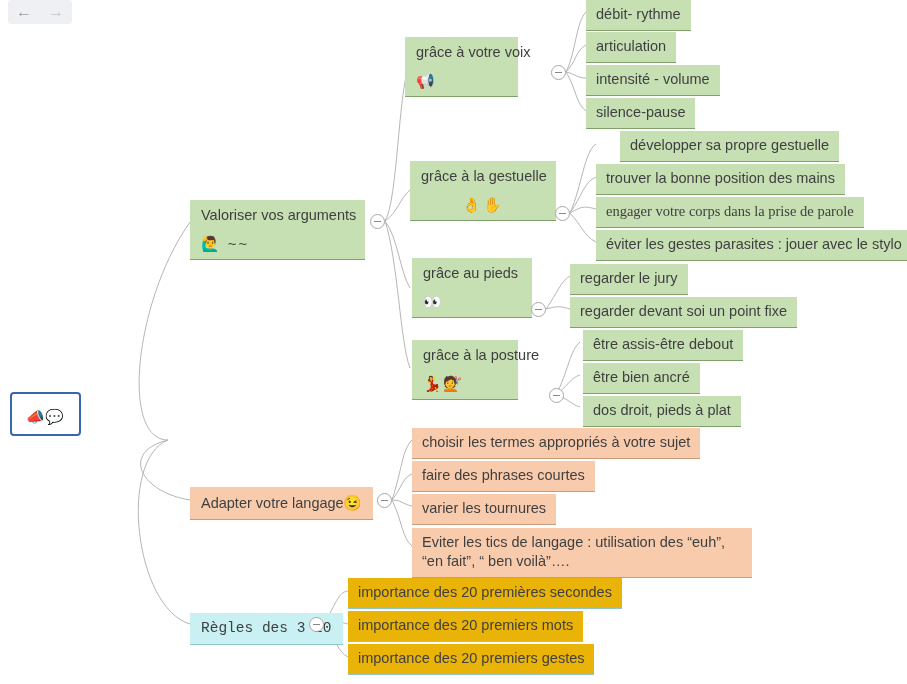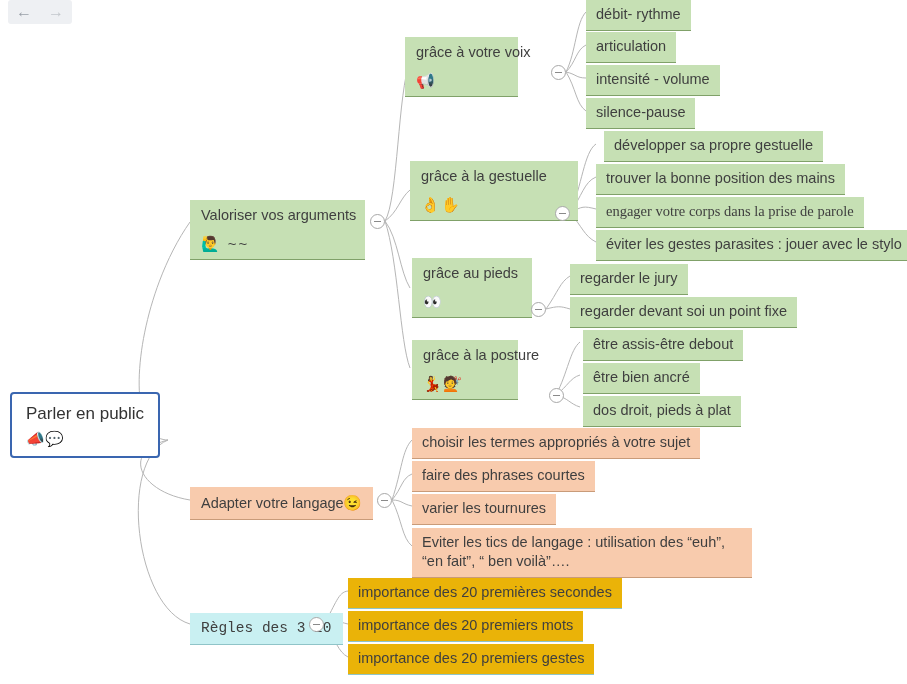--- a/index.html
+++ b/index.html
@@ -157,48 +157,47 @@
     <path d="M392,500 C402,500 402,504 412,506"></path>
     <path d="M392,500 C402,520 402,538 412,546"></path>
 
     <path d="M324,624 C336,604 338,592 348,591"></path>
     <path d="M324,624 C336,618 338,622 348,624"></path>
     <path d="M324,624 C336,640 338,652 348,657"></path>
   </g>
 </svg>
 
 <div class="node root-node" style="left:10px; top:392px;">
-  <div>Parler en public</div>
   <div class="emoji-row">📣💬</div>
 </div>
 
 <div class="node branch-node" style="left:190px; top:200px; width:175px;">
   <div>Valoriser vos arguments</div>
   <div class="emoji-row">🙋‍♂️ ~~</div>
 </div>
 <div class="toggle" style="left:370px; top:214px;"></div>
 
 <div class="node branch-node" style="left:394px; top:37px; width:113px;margin-left:11px;">
   <div>grâce à votre voix</div>
   <div class="emoji-row">📢</div>
 </div>
 <div class="toggle" style="left:551px; top:65px;"></div>
 
 <div class="node leaf green" style="left:586px; top:0px;">débit- rythme</div>
 <div class="node leaf green" style="left:586px; top:32px;">articulation</div>
 <div class="node leaf green" style="left:586px; top:65px;">intensité - volume</div>
 <div class="node leaf green" style="left:586px; top:98px;">silence-pause</div>
 
-<div class="node branch-node" style="left:410px; top:161px; width:168px;">
+<div class="node branch-node" style="left:410px; top:161px; width:146px;text-align:center;">
   <div>grâce à la gestuelle</div>
   <div class="emoji-row">👌✋</div>
 </div>
 <div class="toggle" style="left:555px; top:206px;"></div>
 
-<div class="node leaf green" style="left:604px; top:131px;">développer sa propre gestuelle</div>
+<div class="node leaf green" style="left:620px; top:131px;">développer sa propre gestuelle</div>
 <div class="node leaf green" style="left:596px; top:164px;">trouver la bonne position des mains</div>
 <div class="node leaf green" style="left:596px; top:197px;font-family:Liberation Serif, serif;">engager votre corps dans la prise de parole</div>
 <div class="node leaf green" style="left:596px; top:230px;">éviter les gestes parasites : jouer avec le stylo</div>
 
 <div class="node branch-node" style="left:412px; top:258px; width:120px;">
   <div>grâce au pieds</div>
   <div class="emoji-row">👀</div>
 </div>
 <div class="toggle" style="left:531px; top:302px;"></div>
 

